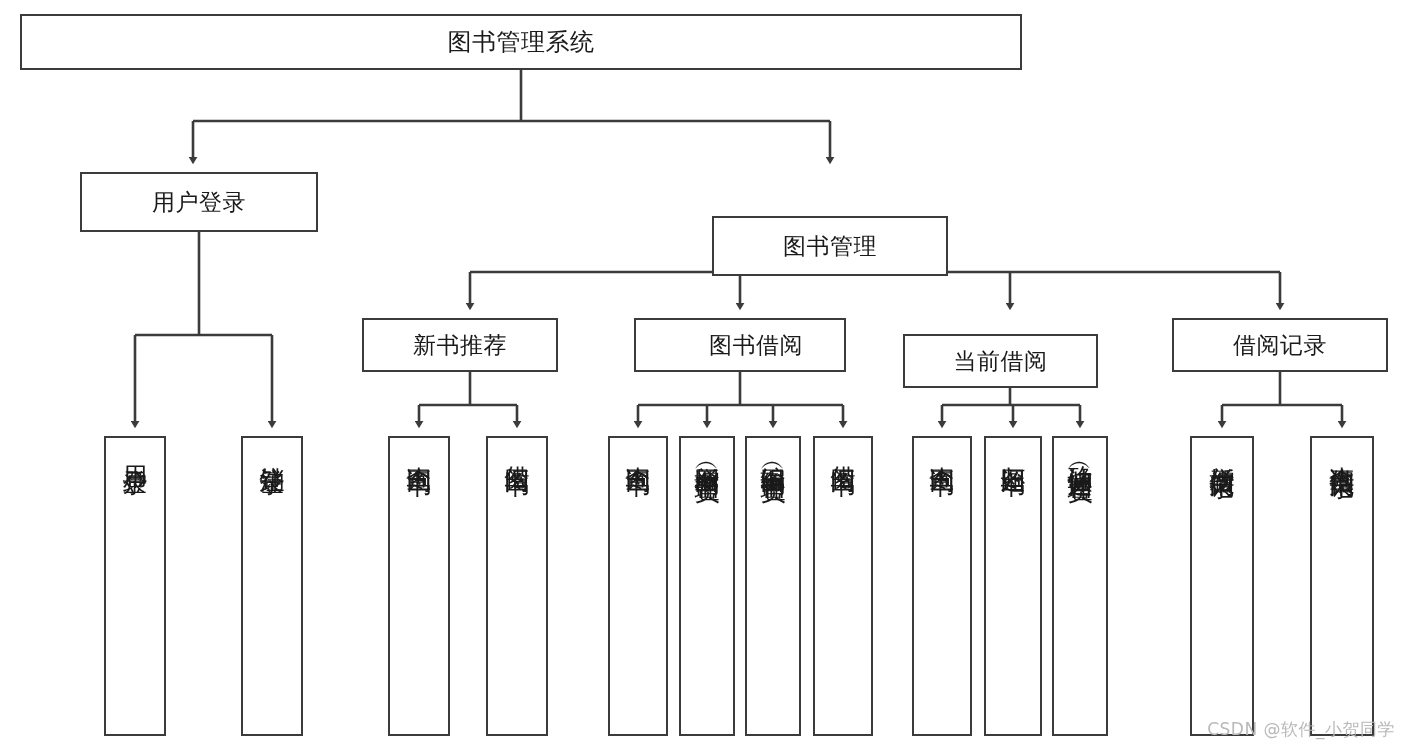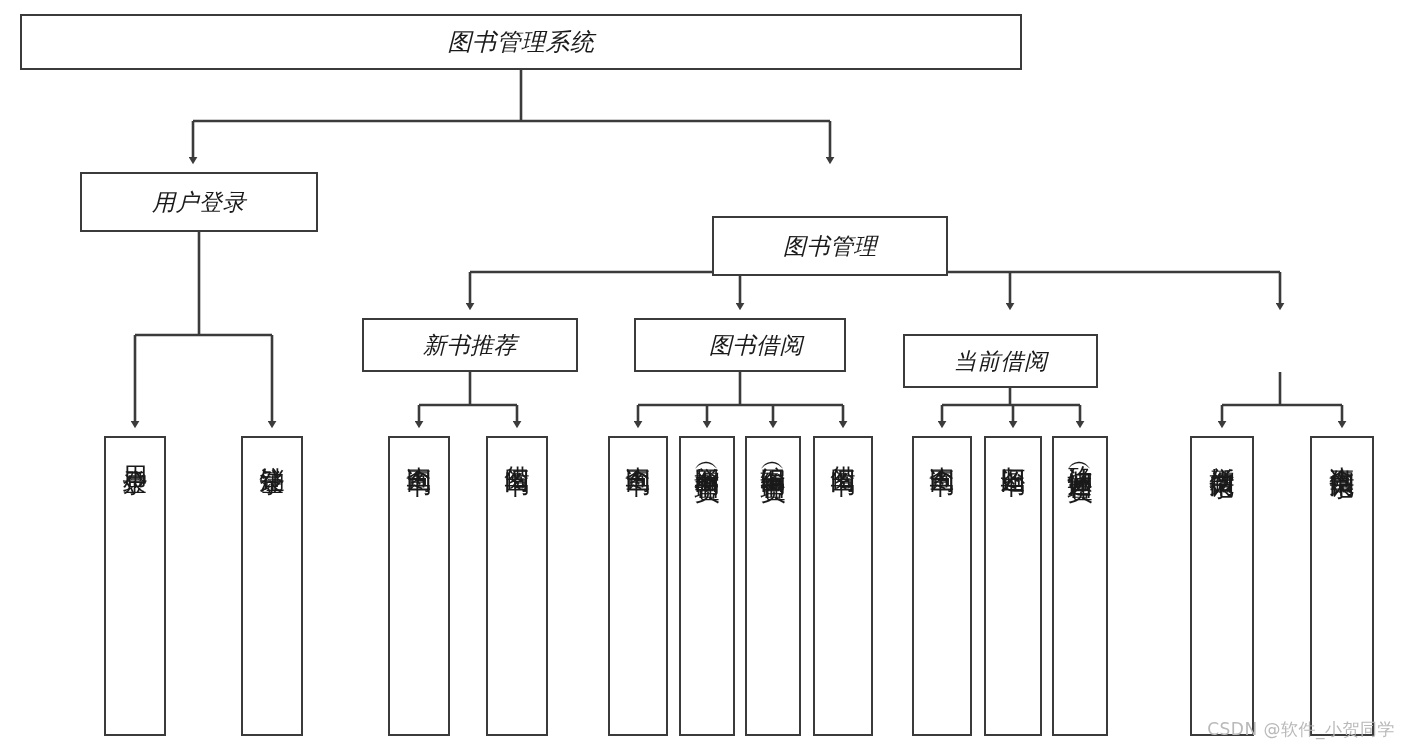--- a/index.html
+++ b/index.html
@@ -36,21 +36,20 @@
     border: 2px solid #3b3b3b;
     display: flex;
     align-items: center;
     justify-content: center;
     color: #1a1a1a;
   }
   .node-h {
     font-size: 23px;
     letter-spacing: 0.5px;
     white-space: nowrap;
-    font-style: italic;
   }
   .node-root { font-size: 24px; }
   .node-v {
     align-items: flex-start;
     padding-top: 8px;
   }
   .node-v .vtext {
     writing-mode: vertical-rl;
     text-orientation: upright;
     font-size: 25px;
@@ -130,32 +129,35 @@
   </div>
 
   <div class="node node-h" style="left:80px; top:172px; width:238px; height:60px;">
     <span>用户登录</span>
   </div>
 
   <div class="node node-h" style="left:712px; top:172px; width:236px; height:60px;margin-top:44px;">
     <span>图书管理</span>
   </div>
 
-  <div class="node node-h" style="left:362px; top:318px; width:216px; height:54px;align-items:center;">
+  <div class="node node-h" style="left:362px; top:318px; width:196px; height:54px;align-items:center;">
     <span>新书推荐</span>
   </div>
 
   <div class="node node-h" style="left:634px; top:318px; width:212px; height:54px;padding-left:32px;">
     <span>图书借阅</span>
   </div>
 
   <div class="node node-h" style="left:903px; top:334px; width:195px; height:54px;">
     <span>当前借阅</span>
   </div>
 
+  <div class="node node-h" style="left:1172px; top:318px; width:216px; height:54px;">
+    <span>借阅记录</span>
+  </div>
 
   <div class="node node-v" style="left:104px; top:436px; width:62px; height:300px;">
     <span class="vtext">用户登录</span>
   </div>
 
   <div class="node node-v" style="left:241px; top:436px; width:62px; height:300px;">
     <span class="vtext">注销登录</span>
   </div>
 
   <div class="node node-v" style="left:388px; top:436px; width:62px; height:300px;">

